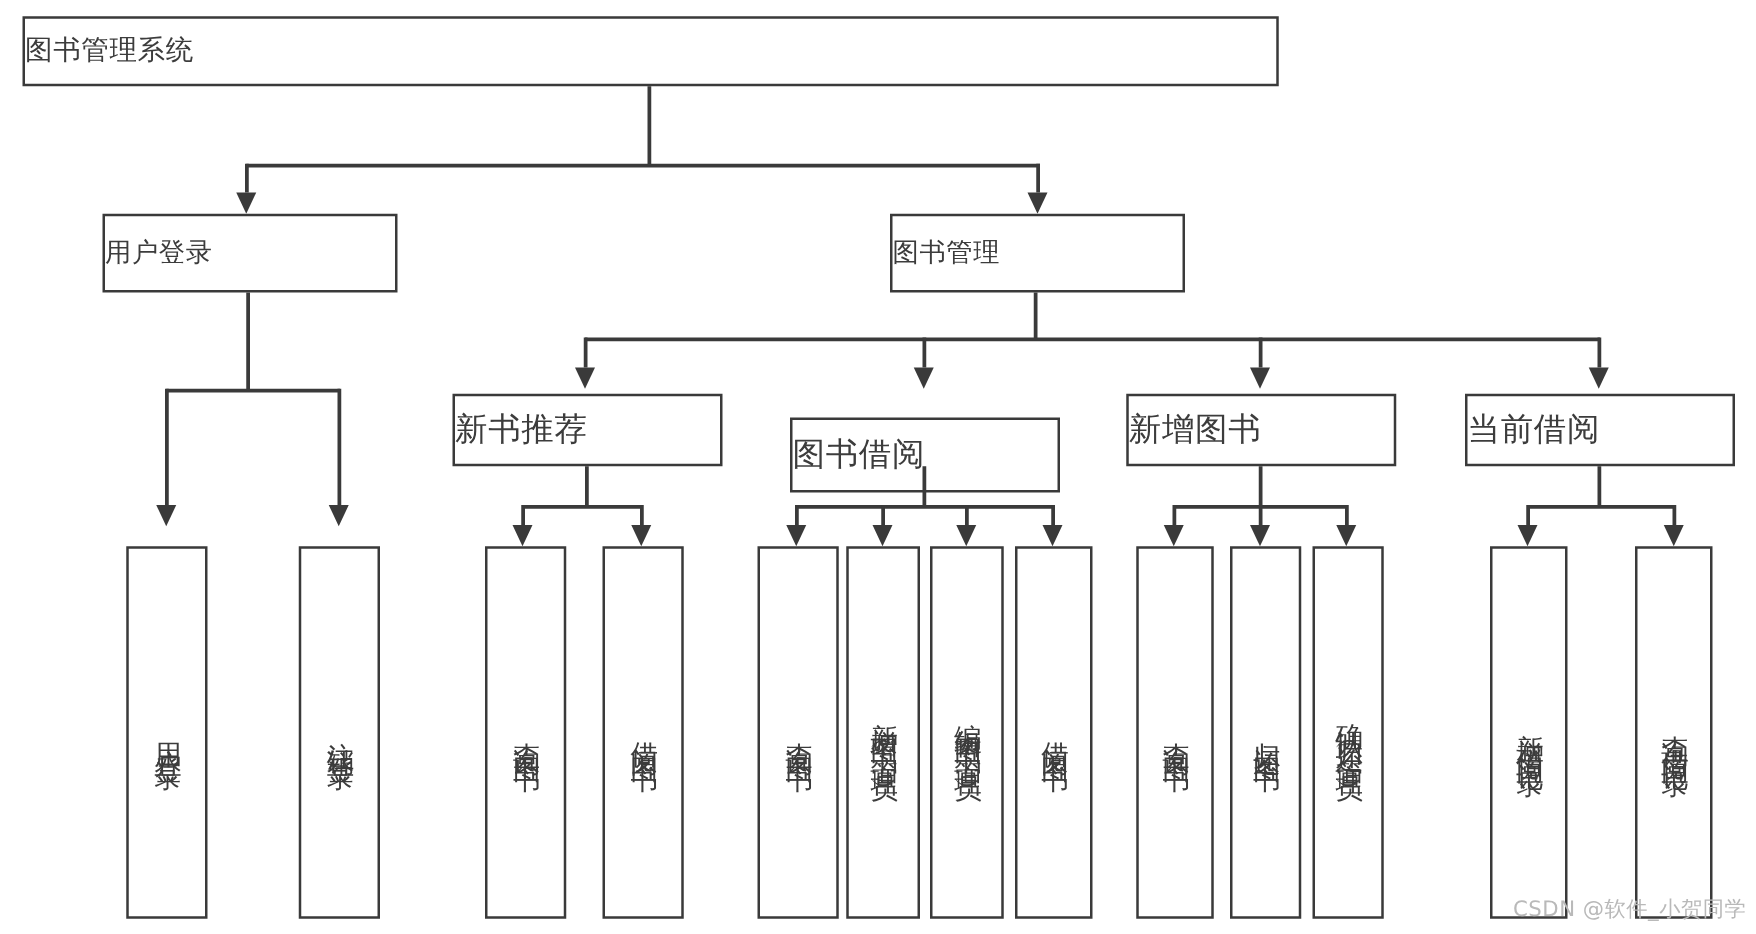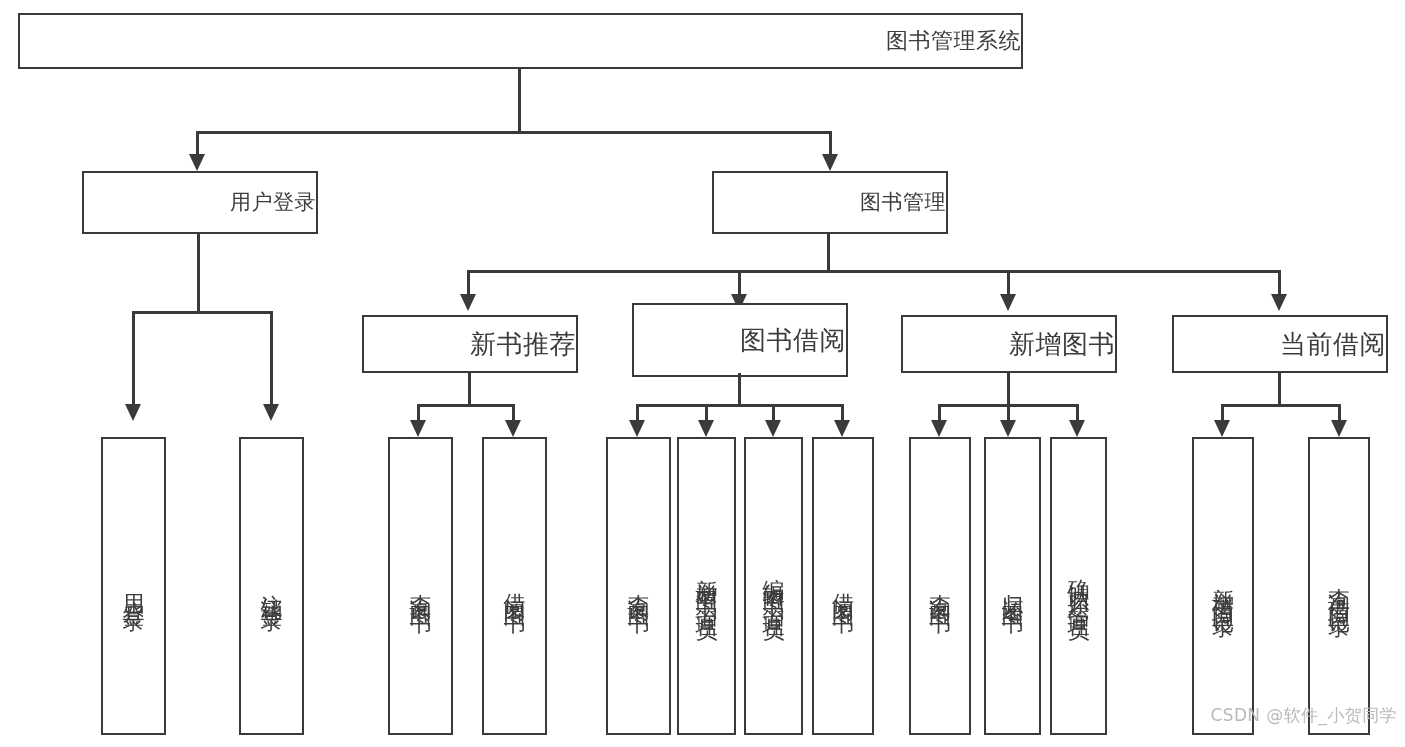--- a/index.html
+++ b/index.html
@@ -21,21 +21,21 @@
   }
   
   .node {
     position: absolute;
     box-sizing: border-box;
     border: 2.5px solid #3a3a3a;
     background: #ffffff;
     color: #3c3c3c;
     display: flex;
     align-items: center;
-    justify-content: flex-end;
+    justify-content: flex-start;
     line-height: 1.18;
     letter-spacing: 0.5px;
   }
   .node.root     { font-size: 22px; }
   .node.level1   { font-size: 21px; }
   .node.level2   { font-size: 26px; }
   .node.leaf {
     font-size: 22px;
     writing-mode: vertical-rl;
     text-orientation: upright;
@@ -62,21 +62,21 @@
     width: 0;
     height: 0;
     border-left: 8px solid transparent;
     border-right: 8px solid transparent;
     border-top: 17px solid #3a3a3a;
   }
   
   #watermark {
     position: absolute;
     right: 8px;
-    bottom: 20px;
+    bottom: 8px;
     font-size: 17px;
     color: #b9b9b9;
     letter-spacing: 0.4px;
     white-space: nowrap;
     user-select: none;
   }
 </style>
 </head>
 <body>
 
@@ -108,21 +108,21 @@
     <div class="arrow" style="left: 460px; top: 294px;"></div>
     <div class="vline" style="left: 738px; top: 270px; height: 24px;"></div>
     <div class="arrow" style="left: 731px; top: 294px;"></div>
     <div class="vline" style="left: 1007px; top: 270px; height: 24px;"></div>
     <div class="arrow" style="left: 1000px; top: 294px;"></div>
     <div class="vline" style="left: 1278px; top: 270px; height: 24px;"></div>
     <div class="arrow" style="left: 1271px; top: 294px;"></div>
     <div class="node level2" style="left: 362px; top: 315px; width: 216px; height: 58px;">
       <span>新书推荐</span>
     </div>
-    <div class="node level2" style="left: 632px; top: 303px; width: 216px; height: 74px;">
+    <div class="node level2" style="left: 632px; top: 334px; width: 216px; height: 60px;">
       <span>图书借阅</span>
     </div>
     <div class="node level2" style="left: 901px; top: 315px; width: 216px; height: 58px;">
       <span>新增图书</span>
     </div>
     <div class="node level2" style="left: 1172px; top: 315px; width: 216px; height: 58px;">
       <span>当前借阅</span>
     </div>
     <div class="vline" style="left: 468px; top: 373px; height: 32px;"></div>
     <div class="vline" style="left: 738px; top: 373px; height: 32px;"></div>

